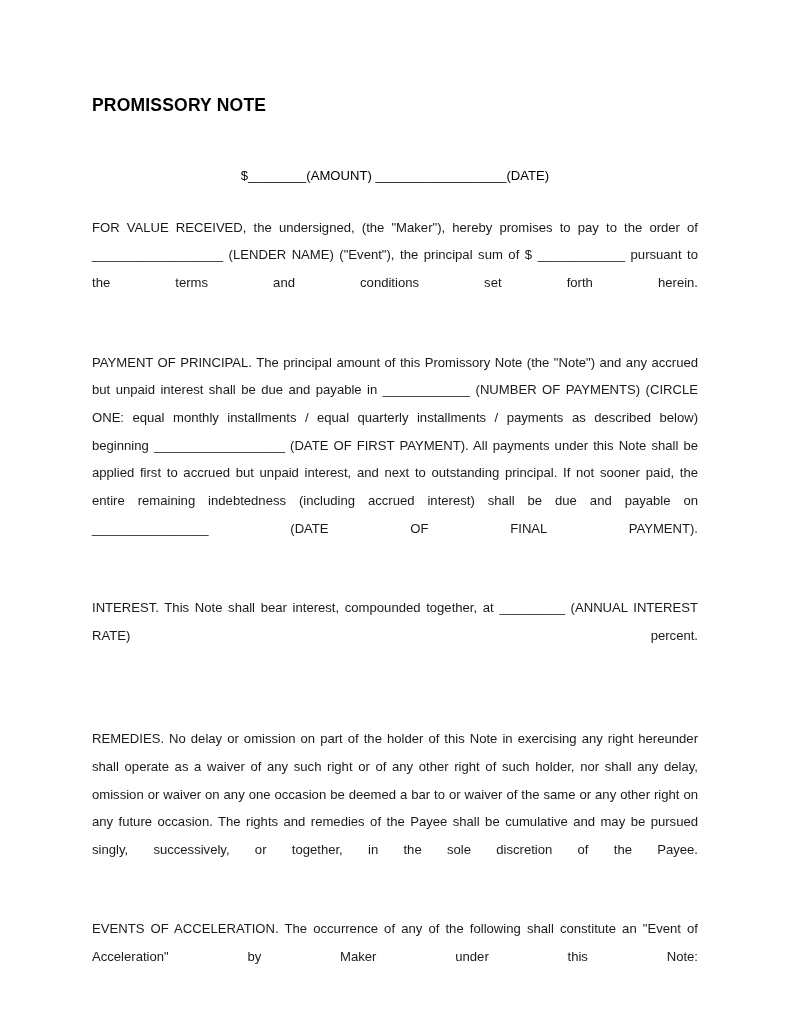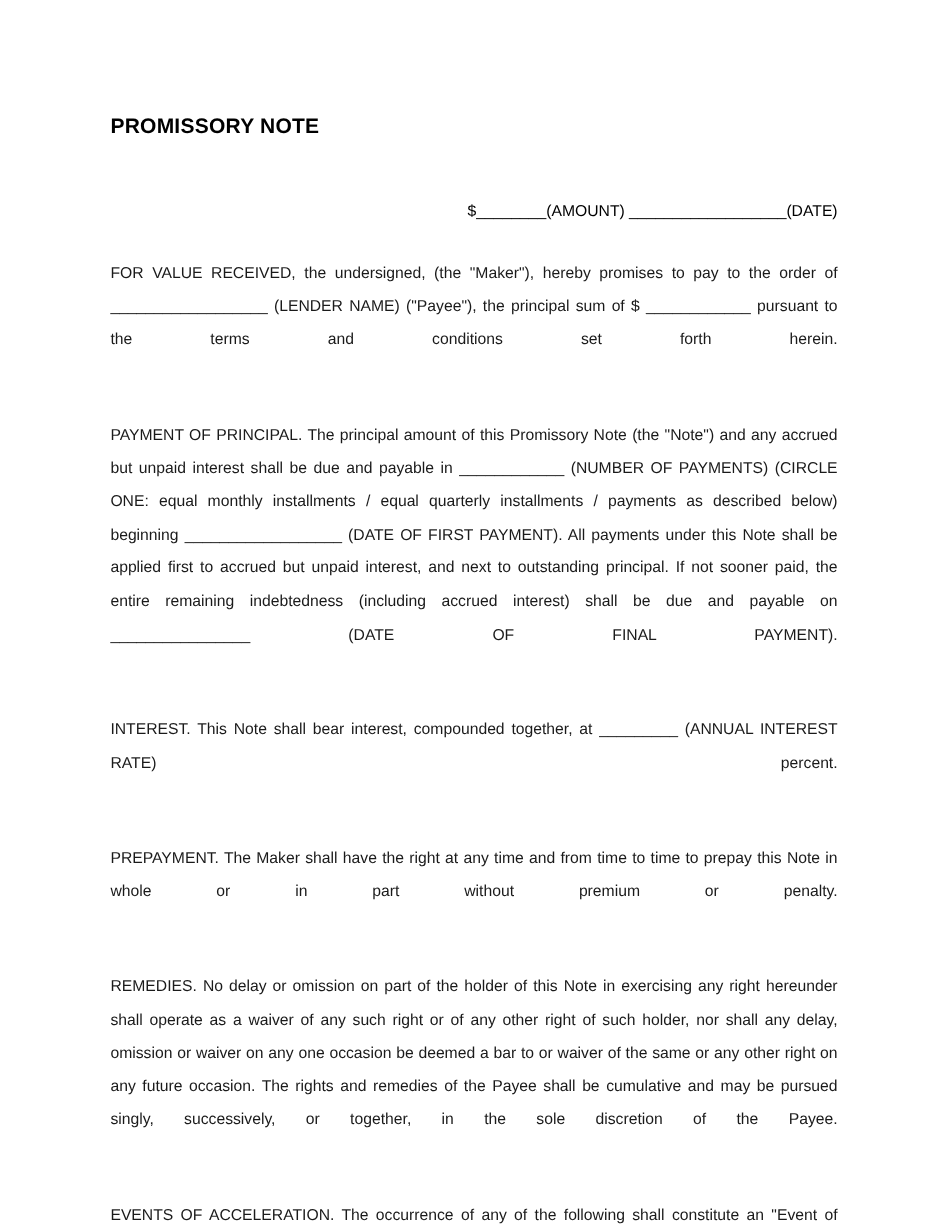--- a/index.html
+++ b/index.html
@@ -44,21 +44,21 @@
     color: #1a1a1a;
     word-spacing: 0.1px;
   }
   
   .gap-amount { height: 44px; }
   .gap-para   { height: 24px; }
   .amount-line {
     font-size: 13.1px;
     line-height: 27.7px;
     margin: 0;
-    text-align: right;
+    text-align: center;
     white-space: nowrap;
   }
   
   .para::after {
     content: "";
     display: inline-block;
     width: 100%;
   }
   .amount-line::after { content: none; }
 </style>
@@ -69,33 +69,32 @@
   <div class="doc-body">
 
     <h1 class="doc-title">PROMISSORY NOTE</h1>
 
     <div class="gap-amount"></div>
 
     <p class="amount-line">$________(AMOUNT) __________________(DATE)</p>
 
     <div class="gap-para"></div>
 
-    <p class="para">FOR VALUE RECEIVED, the undersigned, (the "Maker"), hereby promises to pay to the order of __________________ (LENDER NAME) ("Payee"), the principal sum of $ ____________ pursuant to the terms and conditions set forth herein.</p>
+    <p class="para">FOR VALUE RECEIVED, the undersigned, (the "Maker"), hereby promises to pay to the order of __________________ (LENDER NAME) ("Event"), the principal sum of $ ____________ pursuant to the terms and conditions set forth herein.</p>
 
     <div class="gap-para"></div>
 
     <p class="para">PAYMENT OF PRINCIPAL. The principal amount of this Promissory Note (the "Note") and any accrued but unpaid interest shall be due and payable in ____________ (NUMBER OF PAYMENTS) (CIRCLE ONE: equal monthly installments / equal quarterly installments / payments as described below) beginning __________________ (DATE OF FIRST PAYMENT). All payments under this Note shall be applied first to accrued but unpaid interest, and next to outstanding principal. If not sooner paid, the entire remaining indebtedness (including accrued interest) shall be due and payable on ________________ (DATE OF FINAL PAYMENT).</p>
 
     <div class="gap-para"></div>
 
     <p class="para">INTEREST. This Note shall bear interest, compounded together, at _________ (ANNUAL INTEREST RATE) percent.</p>
 
     <div class="gap-para"></div>
 
-    <p class="para">PREPAYMENT. The Maker shall have the right at any time and from time to time to prepay this Note in whole or in part without premium or penalty.</p>
 
     <div class="gap-para"></div>
 
     <p class="para">REMEDIES. No delay or omission on part of the holder of this Note in exercising any right hereunder shall operate as a waiver of any such right or of any other right of such holder, nor shall any delay, omission or waiver on any one occasion be deemed a bar to or waiver of the same or any other right on any future occasion. The rights and remedies of the Payee shall be cumulative and may be pursued singly, successively, or together, in the sole discretion of the Payee.</p>
 
     <div class="gap-para"></div>
 
     <p class="para">EVENTS OF ACCELERATION. The occurrence of any of the following shall constitute an "Event of Acceleration" by Maker under this Note:</p>
 
   </div>

